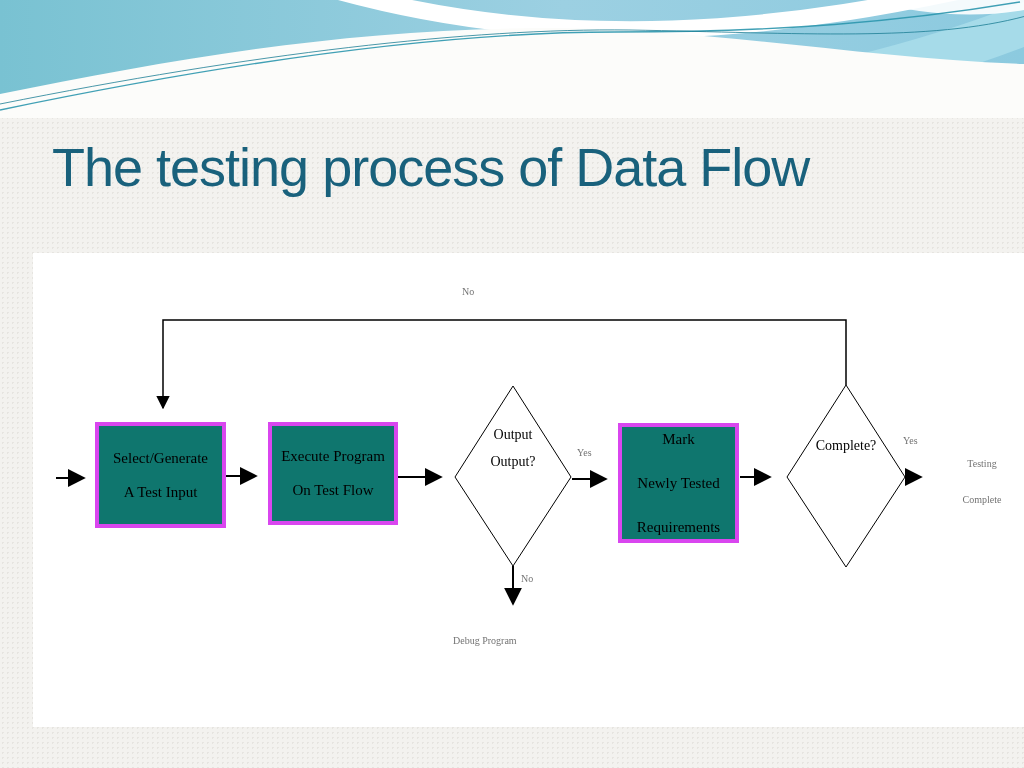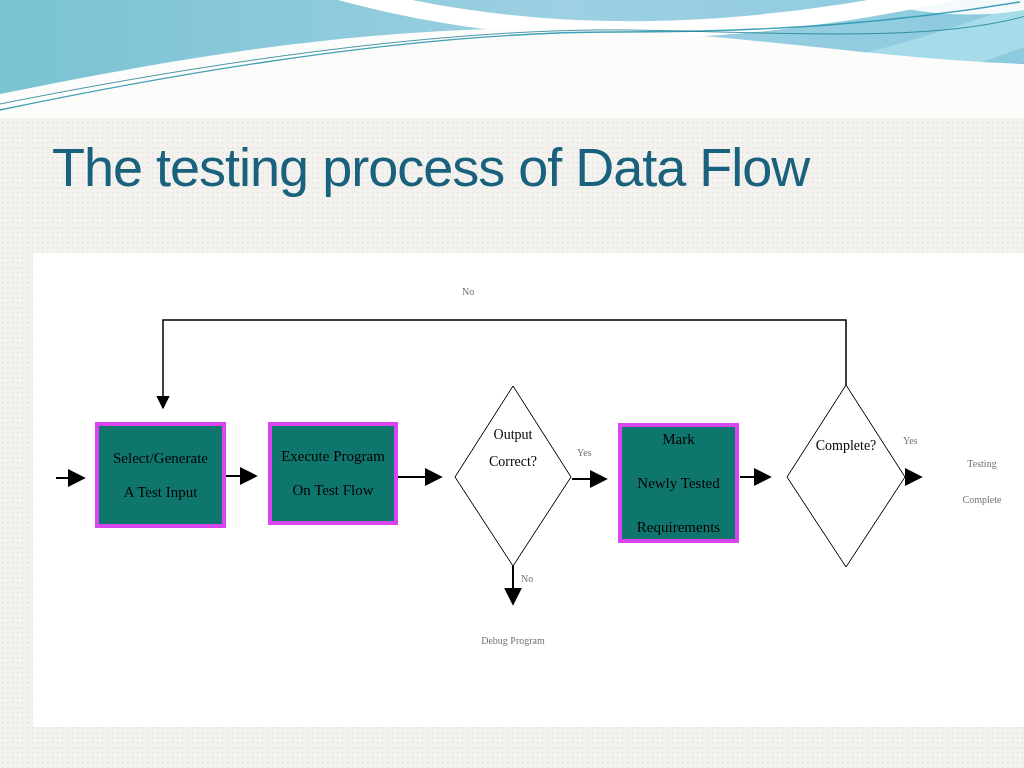--- a/index.html
+++ b/index.html
@@ -44,21 +44,21 @@
   .dtext1{left:453px;top:421px;width:120px;line-height:27px;}
   .dtext2{left:786px;top:431px;width:120px;line-height:30px;}
   .dtext span{display:block;}
 
   
   .lbl{position:absolute;font-size:10px;color:#737373;white-space:nowrap;}
   .lbl-loop-no{left:462px;top:286px;}
   .lbl-yes1{left:577px;top:447px;}
   .lbl-no1{left:521px;top:573px;}
   .lbl-yes2{left:903px;top:435px;}
-  .debug{left:453px;top:635px;width:120px;text-align:center;}
+  .debug{left:453px;top:635px;width:120px;text-align:left;}
   .complete{left:936px;top:446px;width:92px;text-align:center;line-height:36px;}
   .complete span{display:block;}
 </style>
 </head>
 <body>
 
 <div class="slide">
 
   <svg class="header" width="1024" height="118" viewBox="0 0 1024 118">
     <defs>
@@ -108,21 +108,21 @@
     <span>On Test Flow</span>
   </div>
   <div class="box box3">
     <span>Mark</span>
     <span>Newly Tested</span>
     <span>Requirements</span>
   </div>
 
   <div class="dtext dtext1">
     <span>Output</span>
-    <span>Correct?</span>
+    <span>Output?</span>
   </div>
   <div class="dtext dtext2">
     <span>Complete?</span>
   </div>
 
   <div class="lbl lbl-loop-no">No</div>
   <div class="lbl lbl-yes1">Yes</div>
   <div class="lbl lbl-no1">No</div>
   <div class="lbl lbl-yes2">Yes</div>
 

